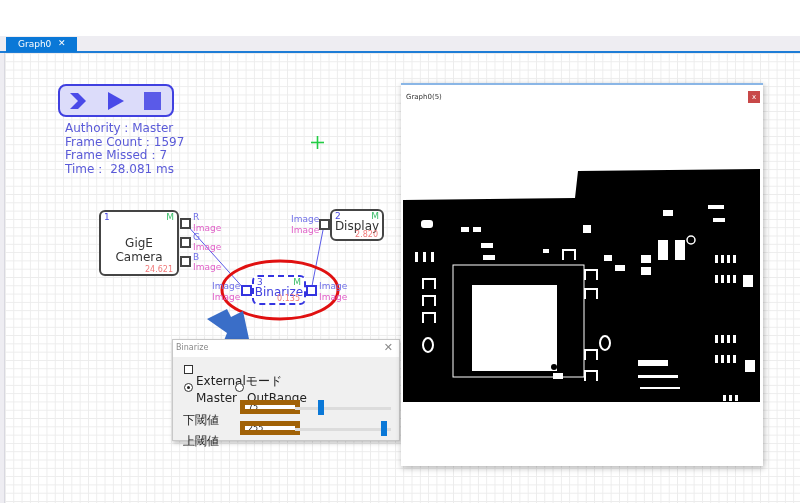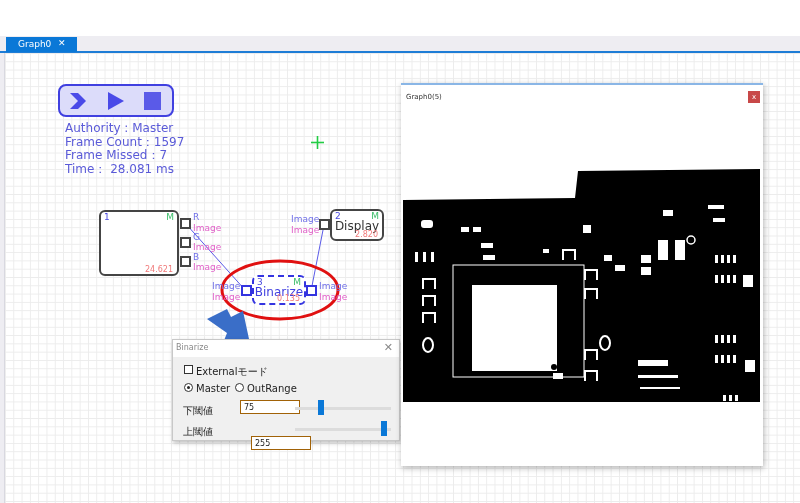--- a/index.html
+++ b/index.html
@@ -34,25 +34,25 @@
   .port { position: absolute; width: 11px; height: 11px; background: #fff; border: 2px solid #444; }
   .plabel { position: absolute; font-size: 9px; color: #e060c8; white-space: nowrap; }
   .plabel.blue { color: #7070e8; }
 
   .arrow { position: absolute; left: 205px; top: 305px; }
 
   .dialog { position: absolute; left: 172px; top: 339px; width: 228px; height: 102px; background: #f0f0f0; border: 1px solid #c8c8c8; box-shadow: 1px 2px 4px rgba(0,0,0,0.25); }
   .dialog .dtitlebar { position: absolute; left: 0; top: 0; width: 100%; height: 17px; background: #fff; }
   .dialog .dtitle { position: absolute; left: 3px; top: 3px; font-size: 8px; color: #888; }
   .dialog .dclose { position: absolute; right: 6px; top: 1px; font-size: 11px; color: #888; }
-  .dialog .dtext { position: absolute; font-size: 10px; color: #222; white-space: nowrap; }
+  .dialog .dtext { position: absolute; font-size: 12px; color: #222; white-space: nowrap; margin-top: 8px; }
   .checkbox { position: absolute; width: 9px; height: 9px; border: 1px solid #333; background: #fff; }
   .radio { position: absolute; width: 9px; height: 9px; border: 1px solid #333; border-radius: 50%; background: #fff; }
   .radio.on::after { content: ""; position: absolute; left: 2px; top: 2px; width: 3px; height: 3px; border-radius: 50%; background: #222; }
-  .tinput { position: absolute; width: 60px; height: 14px; background: #fff; border: 1px solid #a16207; font-size: 8px; color: #222; padding: 2px 3px; font-family: "DejaVu Sans", sans-serif; }
+  .tinput { position: absolute; width: 60px; height: 14px; background: #fff; border: 5px solid #a16207; font-size: 8px; color: #222; padding: 2px 3px; font-family: "DejaVu Sans", sans-serif; }
   .track { position: absolute; height: 3px; background: #dcdcdc; }
   .thumb { position: absolute; width: 6px; height: 15px; background: #0a78d7; }
 
   .imgwin { position: absolute; left: 401px; top: 83px; width: 362px; height: 383px; background: #fff; border-top: 2px solid #8ab6e6; box-shadow: 1px 2px 6px rgba(0,0,0,0.3); }
   .imgwin .wtitle { position: absolute; left: 5px; top: 8px; font-size: 7px; color: #333; }
   .imgwin .wclose { position: absolute; right: 3px; top: 6px; width: 12px; height: 12px; background: #c84848; color: #fff; font-size: 7px; text-align: center; line-height: 12px; }
   .annotation { position: absolute; left: 495px; top: 93px; font-size: 21px; color: #111; white-space: nowrap; }
   .pcb { position: absolute; left: 403px; top: 155px; width: 357px; height: 276px; }
 </style>
 </head>
@@ -102,20 +102,21 @@
     <circle cx="186" cy="224" r="1.5" fill="#3030c0"></circle>
     <circle cx="246" cy="291" r="1.5" fill="#3030c0"></circle>
     <circle cx="311" cy="291" r="1.5" fill="#3030c0"></circle>
     <circle cx="324" cy="225" r="1.5" fill="#3030c0"></circle>
     <ellipse cx="280" cy="290" rx="58" ry="29" fill="none" stroke="#e01010" stroke-width="3"></ellipse>
   </svg>
 
   <div class="node" style="left:99px;top:210px;width:80px;height:66px">
     <span class="nid">1</span>
     <span class="nm">M</span>
+    <span class="nname" style="top:24px">GigE Camera</span>
     <span class="ntime">24.621</span>
   </div>
   <div class="port" style="left:180px;top:218px"></div>
   <div class="port" style="left:180px;top:237px"></div>
   <div class="port" style="left:180px;top:256px"></div>
   <span class="plabel blue" style="left:193px;top:212px">R</span>
   <span class="plabel" style="left:193px;top:223px">Image</span>
   <span class="plabel blue" style="left:193px;top:232px">G</span>
   <span class="plabel" style="left:193px;top:242px">Image</span>
   <span class="plabel blue" style="left:193px;top:252px">B</span>
@@ -159,21 +160,21 @@
     <span class="dtext" style="left:23px;top:43px">Master</span>
     <div class="radio" style="left:62px;top:43px"></div>
     <span class="dtext" style="left:74px;top:43px">OutRange</span>
 
     <span class="dtext" style="left:10px;top:64px">下閾値</span>
     <input class="tinput" style="left: 67px; top: 60px;" value="75">
     <div class="track" style="left:122px;top:67px;width:96px"></div>
     <div class="thumb" style="left:145px;top:60px"></div>
 
     <span class="dtext" style="left:10px;top:85px">上閾値</span>
-    <input class="tinput" style="left: 78px; top: 81px; margin-top: 15px;" value="255">
+    <input class="tinput" style="left: 67px; top: 81px;" value="255">
     <div class="track" style="left:122px;top:88px;width:96px"></div>
     <div class="thumb" style="left:208px;top:81px"></div>
   </div>
 
   <div class="imgwin">
     <span class="wtitle">Graph0(5)</span>
     <span class="wclose">x</span>
   </div>
 
   <svg class="pcb" viewBox="0 0 357 276">

